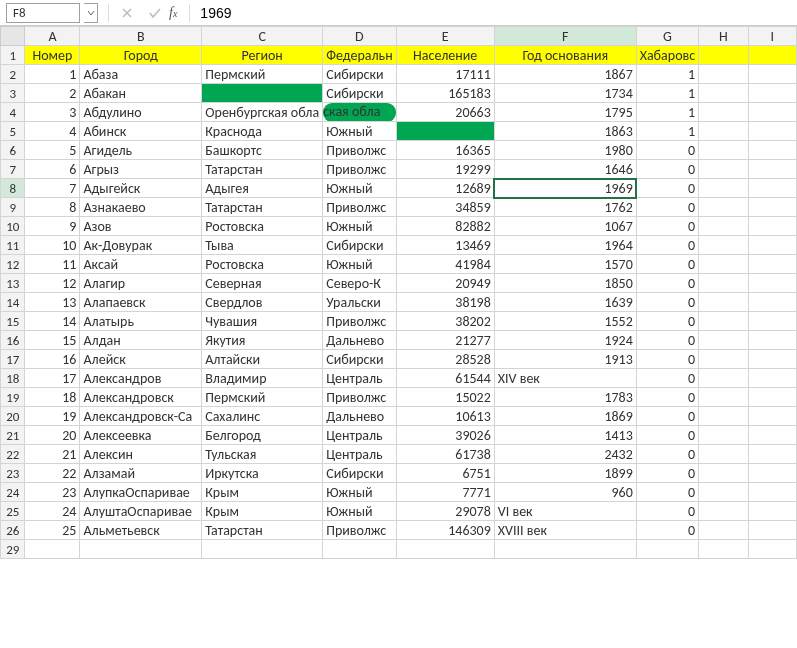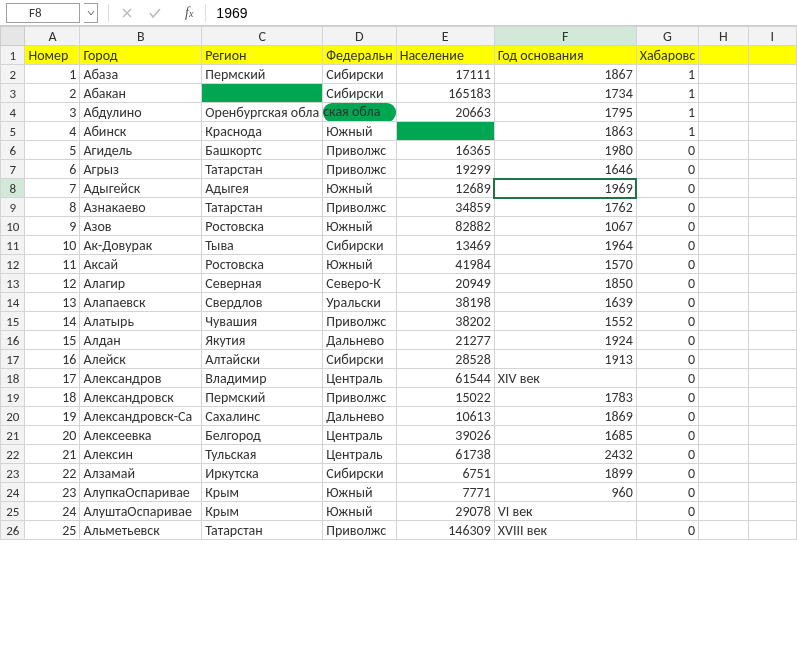--- a/index.html
+++ b/index.html
@@ -1,24 +1,24 @@
 <!DOCTYPE html>
 <html><head>
 <meta charset="utf-8">
 <style>
   * { box-sizing: border-box; margin: 0; padding: 0; }
   body { font-family: Calibri, Arial, sans-serif; font-size: 14px; color: #333; background: #fff; width: 797px; height: 648px; overflow: hidden; }
   
   
   .formula-bar { display: flex; align-items: center; height: 26px; border-bottom: 1px solid #ccc; background: #fff; }
-  .name-box { width: 74px; height: 20px; margin: 0 4px 0 6px; border: 1px solid #a0a0a0; font-size: 13px; padding-left: 22px; display: flex; align-items: center; background: #fff; }
+  .name-box { width: 74px; height: 20px; margin: 0 4px 0 6px; border: 1px solid #a0a0a0; font-size: 13px; padding-left: 6px; display: flex; align-items: center; background: #fff; }
   .name-box-drop { width: 14px; height: 20px; display: flex; align-items: center; justify-content: center; border: 1px solid #a0a0a0; border-left: none; margin-right: 6px; }
   .sep { width: 1px; height: 18px; background: #ddd; margin: 0 4px; }
   .fb-btn { width: 20px; height: 20px; margin: 0 4px; display: flex; align-items: center; justify-content: center; color: #999; }
-  .fx { font-style: italic; font-family: "Times New Roman", serif; font-size: 14px; color: #555; margin: 0 8px 0 16px; }
+  .fx { font-style: italic; font-family: "Times New Roman", serif; font-size: 14px; color: #555; margin: 0 8px 0 0; }
   .formula-input { flex: 1; height: 20px; border: none; outline: none; font-size: 14px; padding-left: 6px; }
   
   
   .sheet { position: relative; }
   table { border-collapse: collapse; table-layout: fixed; }
   th, td { border: 1px solid #d4d4d4; height: 19px; font-size: 14px; padding: 0 3px; overflow: hidden; white-space: nowrap; }
   
   .corner { width: 26px; background: #e6e6e6; border: 1px solid #ccc; }
   th.col { background: #f3f3f3; font-weight: normal; text-align: center; }
   th.row { width: 26px; background: #f3f3f3; font-weight: normal; text-align: center; font-size: 13px; }
@@ -30,21 +30,21 @@
   .col-D { width: 64px; }
   .col-E { width: 108px; }
   .col-F { width: 160px; }
   .col-G { width: 56px; }
   .col-H { width: 62px; }
   .col-I { width: 62px; }
   
   td.num { text-align: right; }
   td.txt { text-align: left; }
   
-  .hdr-row td { background: #ffff00; }
+  .hdr-row td { background: #ffff00; text-align: center; }
   .green { background: #00a651 !important; }
   
   
   .active-cell { outline: 2px solid #217346; outline-offset: -1px; }
   th.col.sel, th.row.sel { background: #d2e8d9; }
   
   .overflowC { position: relative; overflow: visible; border-radius: 9px; }
   .overflowC span { position: absolute; left: 0; top: 0; white-space: nowrap; }
   
   svg { display: block; }
@@ -348,21 +348,21 @@
           <td></td>
           <td></td>
         </tr>
         <tr>
           <th class="row">21</th>
           <td class="num">20</td>
           <td class="txt">Алексеевка</td>
           <td class="txt">Белгород</td>
           <td class="txt">Централь</td>
           <td class="num">39026</td>
-          <td class="num">1685</td>
+          <td class="num">1413</td>
           <td class="num">0</td>
           <td></td>
           <td></td>
         </tr>
         <tr>
           <th class="row">22</th>
           <td class="num">21</td>
           <td class="txt">Алексин</td>
           <td class="txt">Тульская</td>
           <td class="txt">Централь</td>
@@ -416,15 +416,27 @@
           <td class="txt">Приволжс</td>
           <td class="num">146309</td>
           <td class="txt">XVIII век</td>
           <td class="num">0</td>
           <td></td>
           <td></td>
         </tr>
       </tbody>
 
   <tbody>
+  <tr>
+          <th class="row">29</th>
+          <td></td>
+          <td></td>
+          <td></td>
+          <td></td>
+          <td></td>
+          <td></td>
+          <td></td>
+          <td></td>
+          <td></td>
+        </tr>
 </tbody>
     </table>
 </div>
 
 </body></html>

